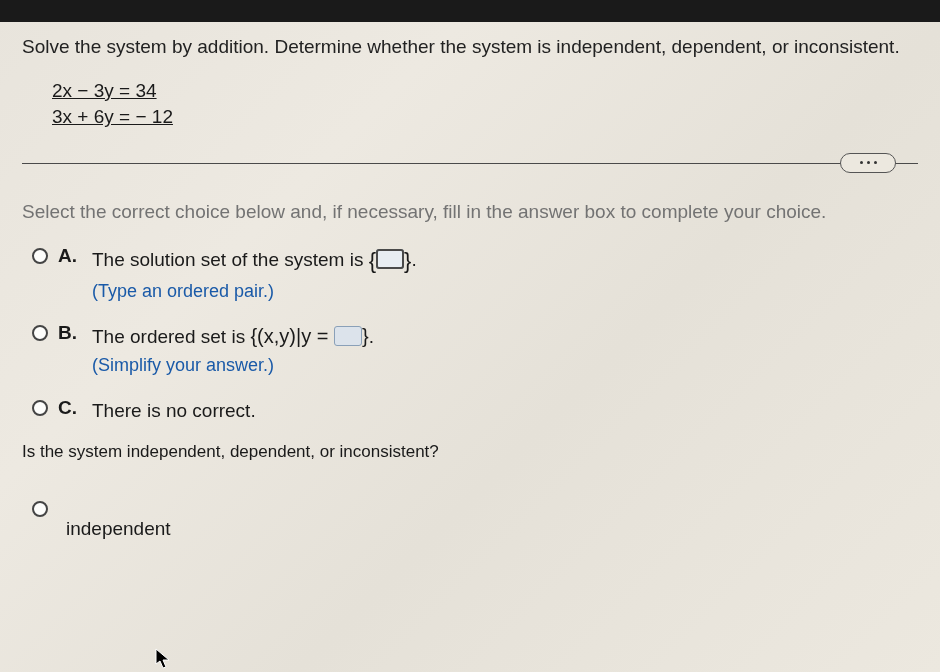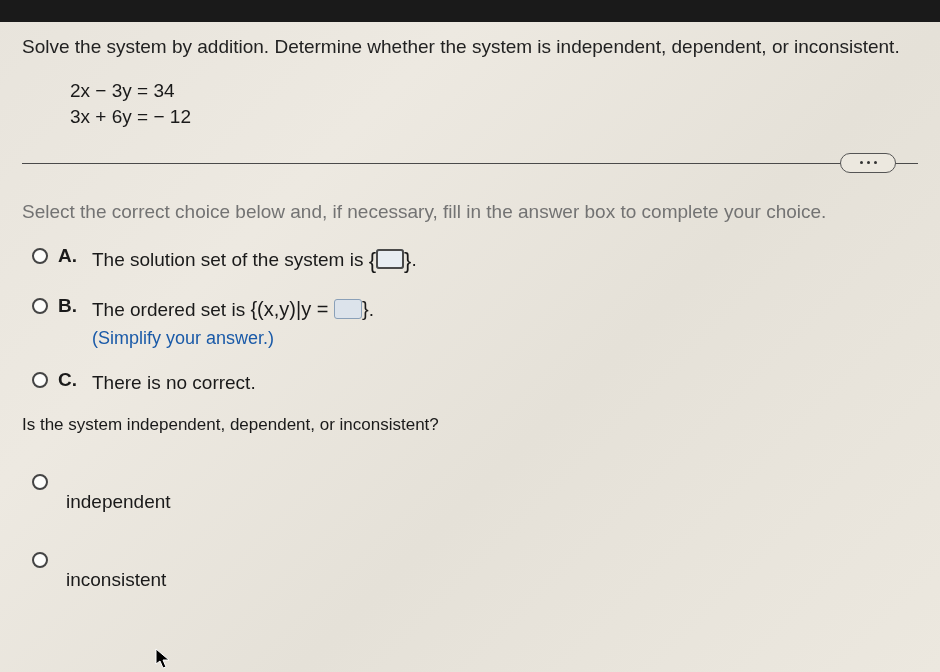--- a/index.html
+++ b/index.html
@@ -20,24 +20,25 @@
   .content {
     padding: 12px 22px 0 22px;
   }
   .prompt {
     font-size: 19px;
     color: #222;
     margin-bottom: 18px;
     line-height: 1.35;
   }
   .equations {
-    margin-left: 48px;
+    margin-left: 30px;
     font-size: 19px;
     line-height: 1.4;
     margin-bottom: 22px;
+    text-decoration: underline;
   }
   .divider-row {
     position: relative;
     height: 20px;
     margin-bottom: 28px;
   }
   .divider-line {
     position: absolute;
     top: 10px;
     left: 0;
@@ -158,20 +159,21 @@
 
   <div class="instruction">Select the correct choice below and, if necessary, fill in the answer box to complete your choice.</div>
 
   <div class="choice-row">
     <div class="radio"></div>
     <div class="choice-label">A.</div>
     <div class="choice-body">
       <span>The solution set of the system is </span>
       <span style="font-size:22px;vertical-align:-2px">{</span><span class="answerbox focus"></span><span style="font-size:22px;vertical-align:-2px">}</span><span>.</span>
       <br>
+      <span class="hint">(Type an ordered pair.)</span>
     </div>
   </div>
 
   <div class="choice-row">
     <div class="radio"></div>
     <div class="choice-label">B.</div>
     <div class="choice-body">
       <span>The ordered set is </span>
       <span style="font-size:20px">{(x,y)|y = </span><span class="answerbox"></span><span style="font-size:20px">}</span><span>.</span>
       <br>
@@ -186,22 +188,18 @@
       <span>There is no correct.</span>
     </div>
   </div>
 
   <div class="secondq">Is the system independent, dependent, or inconsistent?</div>
 
   <div class="opt-row">
     <div class="radio"></div>
     <div class="opt-text">independent</div>
   </div>
-  <div class="opt-row">
-    <div class="radio"></div>
-    <div class="opt-text">inconsistent</div>
-  </div>
 
 </div>
 
 <svg class="cursor-arrow" width="18" height="22" viewBox="0 0 18 22">
   <path d="M1 1 L1 16 L5 13 L8 20 L11 19 L8 12 L14 12 Z" fill="#000" stroke="#fff" stroke-width="1"></path>
 </svg>
 
 </body></html>

